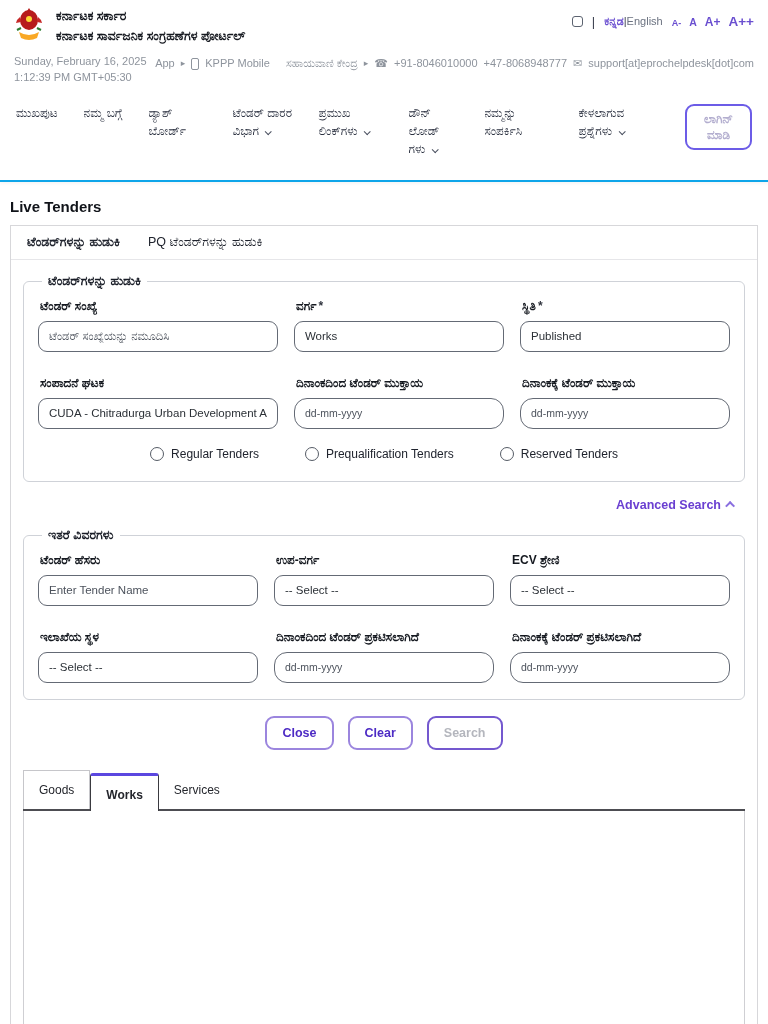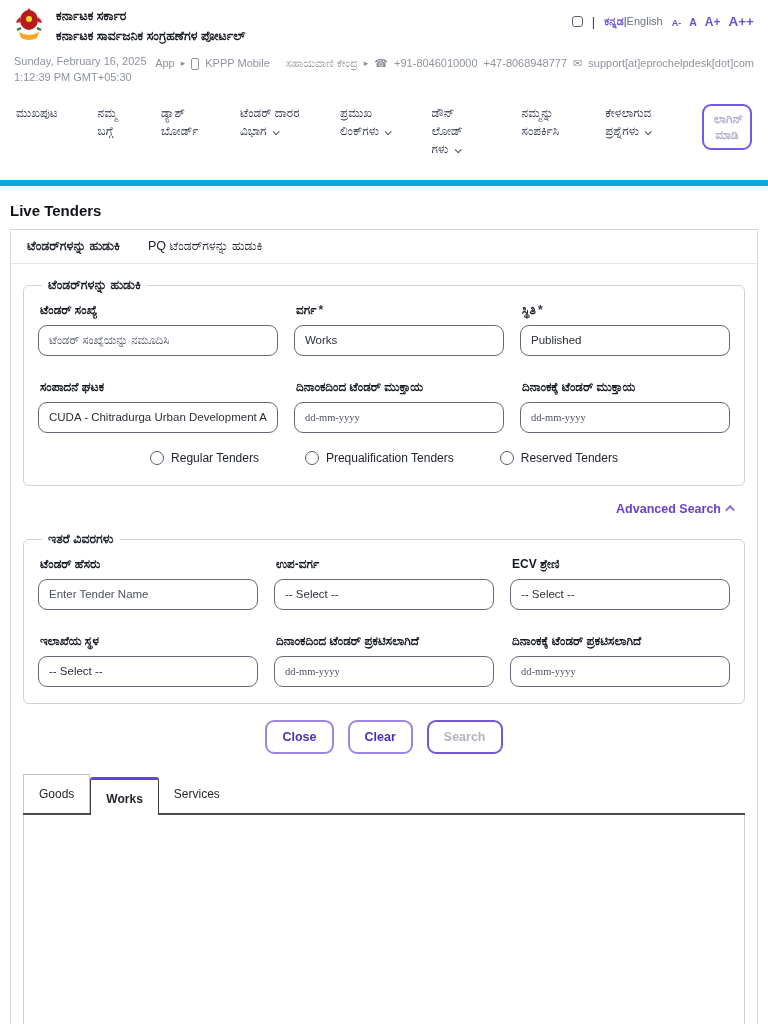--- a/index.html
+++ b/index.html
@@ -29,48 +29,48 @@
   .fz0 { font-size: 9px; } .fz1 { font-size: 10.5px; } .fz2 { font-size: 12px; } .fz3 { font-size: 13.5px; }
 
   
   .info { display: flex; justify-content: space-between; align-items: flex-start; padding: 4px 14px 6px; color: #8e949d; font-size: 11px; line-height: 1.45; }
   .info-right { display: flex; align-items: center; gap: 6px; white-space: nowrap; padding-top: 2px; }
   .tri { font-size: 9px; color: #8e949d; }
   .phone-frame { display: inline-block; width: 8px; height: 12px; border: 1.2px solid #8e949d; border-radius: 2px; }
   .glyph { font-size: 11px; }
 
   
-  .nav { display: flex; align-items: flex-start; gap: 40px; padding: 12px 16px 22px; border-bottom: 6px solid #0ea5e9; box-shadow: 0 2px 3px rgba(0,0,0,0.04); }
+  .nav { display: flex; align-items: flex-start; gap: 26px; padding: 12px 16px 22px; border-bottom: 2px solid #0ea5e9; box-shadow: 0 2px 3px rgba(0,0,0,0.04); }
   .nav-item { font-size: 12px; color: #2b3140; line-height: 1.5; cursor: pointer; }
   .nav-item .lbl { display: inline; }
   .w1 { max-width: 62px; } .w2 { max-width: 50px; } .w3 { max-width: 58px; } .w4 { max-width: 60px; }
   .w5 { max-width: 64px; } .w6 { max-width: 50px; } .w7 { max-width: 68px; } .w8 { max-width: 74px; }
   .chev-dn { display: inline-block; width: 5px; height: 5px; border-right: 1.4px solid #4b5160; border-bottom: 1.4px solid #4b5160; transform: rotate(45deg) translateY(-1px); margin-left: 3px; }
-  .login-btn { margin-left: auto; border: 2px solid #6c5ce7; border-radius: 9px; background: #fff; color: #b3aecf; font-weight: bold; font-size: 12px; padding: 5px 10px; width: 50px; text-align: center; line-height: 1.35; cursor: pointer; }
+  .login-btn { margin-left: auto; border: 2px solid #6c5ce7; border-radius: 9px; background: #fff; color: #b3aecf; font-weight: bold; font-size: 12px; padding: 5px 10px; width: 67px; text-align: center; line-height: 1.35; cursor: pointer; }
 
   
   .page-title { font-size: 15px; font-weight: bold; color: #101319; margin: 16px 10px 10px; }
   .panel { margin: 0 10px; border: 1px solid #d7d7da; border-bottom: none; flex: 1; display: flex; flex-direction: column; min-height: 0; }
   .search-tabs { display: flex; gap: 28px; padding: 9px 16px; border-bottom: 1px solid #e6e6e9; }
   .stab { font-size: 12.5px; color: #20242e; cursor: pointer; }
   .stab.active { font-weight: bold; }
 
   fieldset { margin: 14px 12px 0; border: 1px solid #cfd2d8; border-radius: 6px; padding: 2px 14px 16px; }
   legend { font-weight: bold; font-size: 12.5px; color: #181c26; padding: 0 6px; margin-left: 4px; }
   .grid { display: grid; grid-template-columns: 1fr 1fr 1fr; column-gap: 18px; row-gap: 12px; gap: 16px; }
   .field label { display: block; font-weight: bold; font-size: 12px; color: #14181f; margin: 8px 0 8px 2px; }
   .req { margin-left: 2px; color: #30343e; }
   .inp, .sel {
     width: 100%; height: 31px; border: 1px solid #646a75; border-radius: 9px;
     padding: 0 10px; font-size: 11.5px; color: #2b3036; background: #fff;
     font-family: "Liberation Sans", sans-serif; display: flex; align-items: center;
     white-space: nowrap; overflow: hidden;
   }
   input.inp::placeholder { color: #4c525c; opacity: 1; }
-  .date-inp { font-family: Liberation Serif, serif; font-size: 10.5px; }
+  .date-inp { font-family: Liberation Sans, sans-serif; font-size: 10.5px; border-radius: 13px; }
   .date-inp::placeholder { color: #3e434b; opacity: 1; }
 
   .radios { display: flex; justify-content: center; gap: 46px; margin: 18px 0 4px; }
   .radio { display: flex; align-items: center; gap: 7px; font-size: 12px; color: #20242e; cursor: pointer; }
   .radio input { appearance: none; -webkit-appearance: none; width: 14px; height: 14px; border: 1.5px solid #565c66; border-radius: 50%; background: #fff; margin: 0; }
 
   .adv-row { display: flex; justify-content: flex-end; align-items: center; gap: 7px; padding: 16px 22px 2px; color: #6a3fd1; font-weight: bold; font-size: 12.5px; cursor: pointer; }
   .chev-up { display: inline-block; width: 7px; height: 7px; border-right: 2px solid #8a6fe0; border-bottom: 2px solid #8a6fe0; transform: rotate(-135deg) translateY(-2px); }
 
   .btn-row { display: flex; justify-content: center; gap: 14px; padding: 16px 0 14px; }

